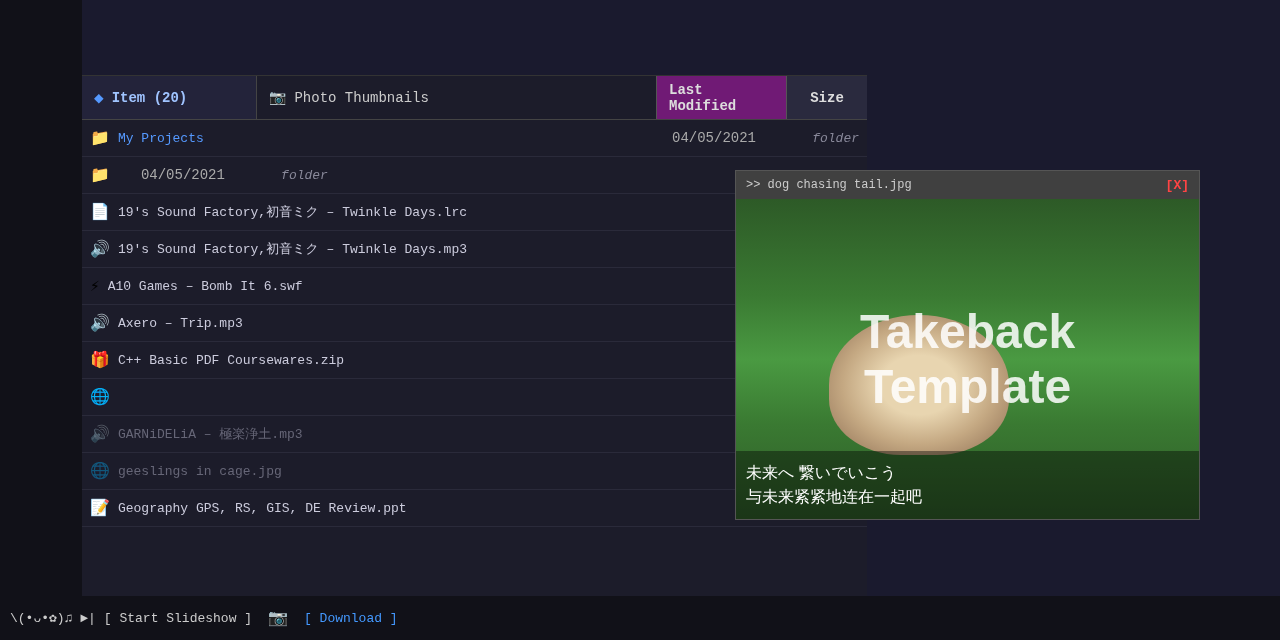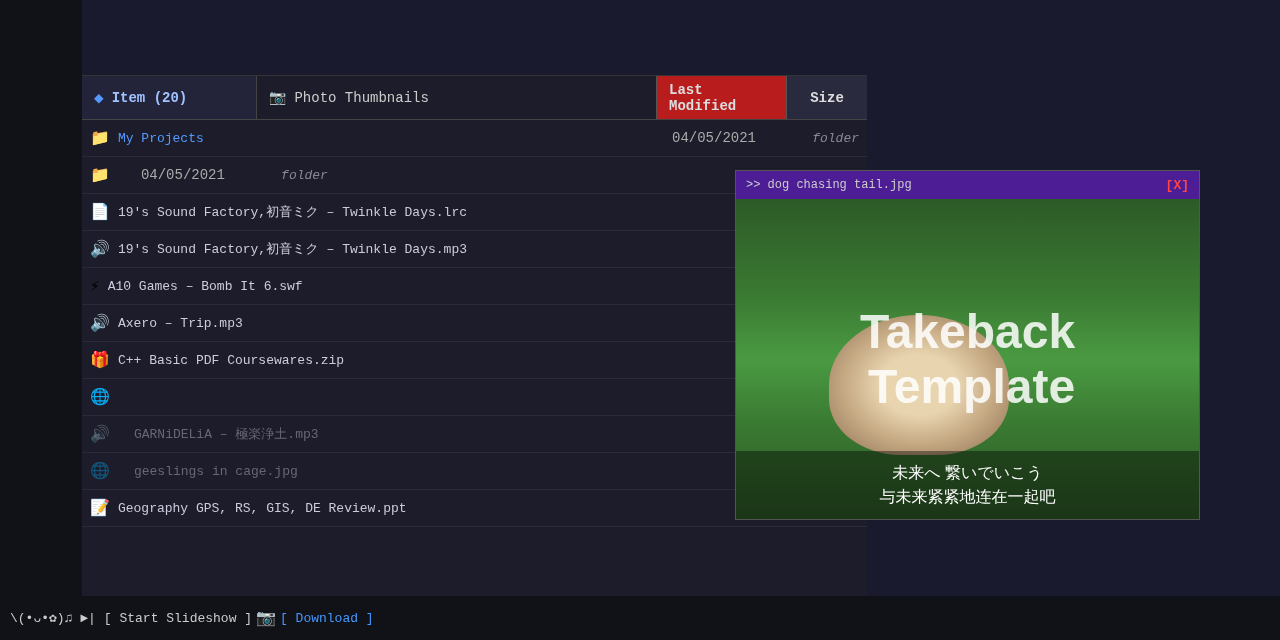--- a/index.html
+++ b/index.html
@@ -71,21 +71,21 @@
       font-size: 14px;
       border-right: 1px solid #555;
     }
 
     .header-lastmod-col {
       display: flex;
       align-items: center;
       justify-content: center;
       padding: 0 12px;
       width: 130px;
-      background: #b91c1c;
+      background: #701a75;
       color: #dddddd;
       font-size: 14px;
       font-weight: bold;
       border-right: 1px solid #555;
       flex-shrink: 0;
     }
 
     .header-size-col {
       display: flex;
       align-items: center;
@@ -145,40 +145,39 @@
       color: #888899;
       font-size: 13px;
       text-align: right;
       font-style: italic;
       flex-shrink: 0;
     }
 
     
     .file-row.dimmed .file-name {
       color: #666677;
-      margin-left: 16px;
     }
 
     
     .preview-panel {
       position: absolute;
       left: 735px;
       top: 170px;
       width: 465px;
       height: 350px;
       background: #000;
       border: 1px solid #555;
       z-index: 10;
     }
 
     .preview-header {
       display: flex;
       align-items: center;
       justify-content: space-between;
-      background: #4c1d95;
+      background: #404040;
       padding: 4px 10px;
       height: 28px;
     }
 
     .preview-filename {
       color: #cccccc;
       font-size: 12px;
     }
 
     .preview-close {
@@ -219,21 +218,21 @@
       height: 140px;
       background: radial-gradient(ellipse, #e8d5b0 30%, #c4a882 60%, #8a6a50 100%);
       border-radius: 50% 50% 40% 40%;
     }
 
     .preview-watermark {
       position: absolute;
       top: 50%;
       left: 50%;
       transform: translate(-50%, -50%);
-      text-align: right;
+      text-align: center;
       z-index: 5;
     }
 
     .watermark-line1 {
       font-size: 48px;
       font-weight: bold;
       color: rgba(255,255,255,0.85);
       font-family: Arial, sans-serif;
       display: block;
     }
@@ -246,21 +245,21 @@
       display: block;
     }
 
     
     .subtitle-overlay {
       position: absolute;
       bottom: 0;
       left: 0;
       right: 0;
       padding: 10px;
-      text-align: center;
+      text-align: left;
       background: rgba(0,0,0,0.4);
     }
 
     .subtitle-line {
       color: #ffffff;
       font-size: 16px;
       font-family: 'MS Gothic', 'Yu Gothic', sans-serif;
       display: block;
       line-height: 1.5;
     }
@@ -295,21 +294,21 @@
       text-overflow: ellipsis;
     }
 
     .toolbar-playing .playing-label {
       color: #aaaaaa;
     }
 
     .toolbar-actions {
       display: flex;
       align-items: center;
-      gap: 4px;
+      gap: 16px;
       flex-shrink: 0;
     }
 
     .toolbar-btn {
       color: #cccccc;
       font-size: 13px;
       cursor: pointer;
       white-space: nowrap;
     }
 

